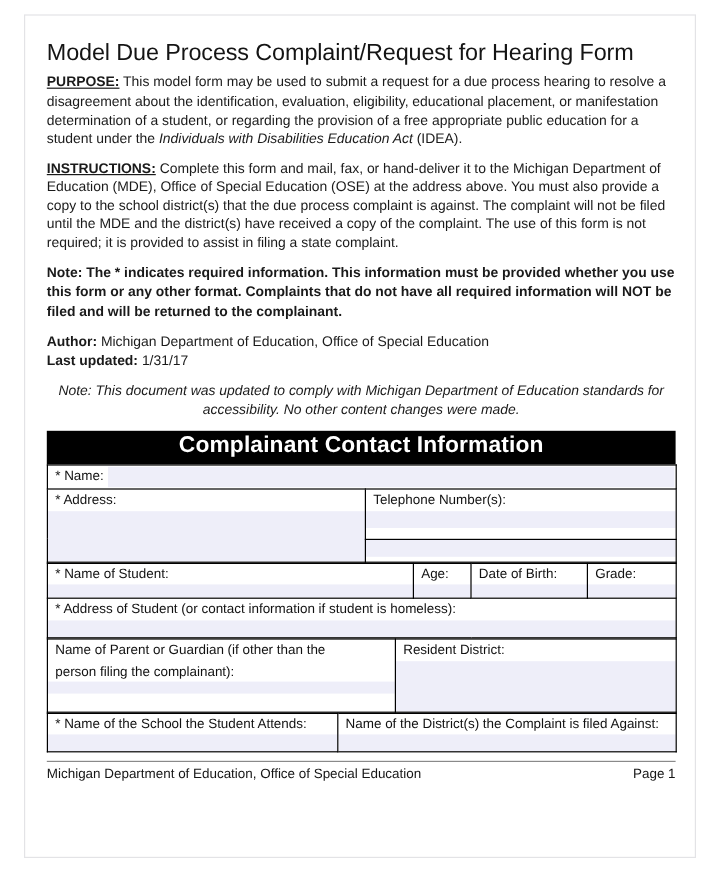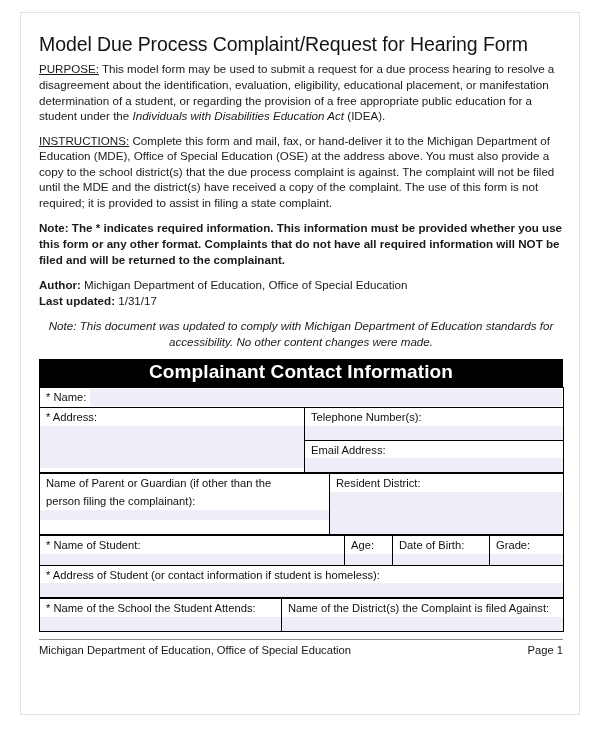--- a/index.html
+++ b/index.html
@@ -44,21 +44,21 @@
 
   
   .para {
     font-size: 11.6px;
     line-height: 1.345;
     color: #1a1a1a;
     margin: 0 0 9px 0;
     text-align: left;
   }
   .lead {
-    font-weight: normal;
+    font-weight: bold;
     text-decoration: underline;
   }
   .bold { font-weight: bold; }
   .ital { font-style: italic; }
   .para.note-bold {
     font-weight: bold;
     line-height: 1.38;
   }
   .para.author-line {
     margin-bottom: 0;
@@ -178,46 +178,26 @@
           <span class="cell-label">* Address:</span>
           <span class="fill tall"></span>
         </td>
         <td>
           <span class="cell-label">Telephone Number(s):</span>
           <span class="fill mid"></span>
         </td>
       </tr>
       <tr>
         <td>
-          <span class="cell-label">Email Address:</span>
-          <span class="fill mid"></span>
-        </td>
-      </tr>
-    </tbody>
-      </table>
-
-    <table class="form-tbl">
-      <colgroup>
-          <col style="width:290px">
-          <col style="width:234px">
-        </colgroup>
-      <tbody>
-          <tr>
-        <td>
-          <span class="cell-label wrap">Name of Parent or Guardian (if other than the</span>
-          <span class="cell-label wrap">person filing the complainant):</span>
-          <span class="fill short"></span>
-        </td>
-        <td>
-          <span class="cell-label">Resident District:</span>
-          <span class="fill tall"></span>
-        </td>
-      </tr>
-    </tbody>
-      </table>
+          <span class="fill mid"></span>
+        </td>
+      </tr>
+    </tbody>
+      </table>
+
     <table class="form-tbl">
       <colgroup>
         <col style="width:305px">
           <col style="width:48px">
           <col style="width:97px">
           <col style="width:74px">
       </colgroup>
       <tbody>
           <tr>
         <td>
@@ -238,20 +218,39 @@
         </td>
       </tr>
       <tr>
         <td colspan="4">
           <span class="cell-label">* Address of Student (or contact information if student is homeless):</span>
           <span class="fill mid"></span>
         </td>
       </tr>
     </tbody>
       </table>
+    <table class="form-tbl">
+      <colgroup>
+          <col style="width:290px">
+          <col style="width:234px">
+        </colgroup>
+      <tbody>
+          <tr>
+        <td>
+          <span class="cell-label wrap">Name of Parent or Guardian (if other than the</span>
+          <span class="cell-label wrap">person filing the complainant):</span>
+          <span class="fill short"></span>
+        </td>
+        <td>
+          <span class="cell-label">Resident District:</span>
+          <span class="fill tall"></span>
+        </td>
+      </tr>
+    </tbody>
+      </table>
 
     <table class="form-tbl">
       <colgroup>
           <col style="width:242px">
           <col style="width:282px">
         </colgroup>
       <tbody>
           <tr>
         <td>
           <span class="cell-label">* Name of the School the Student Attends:</span>

